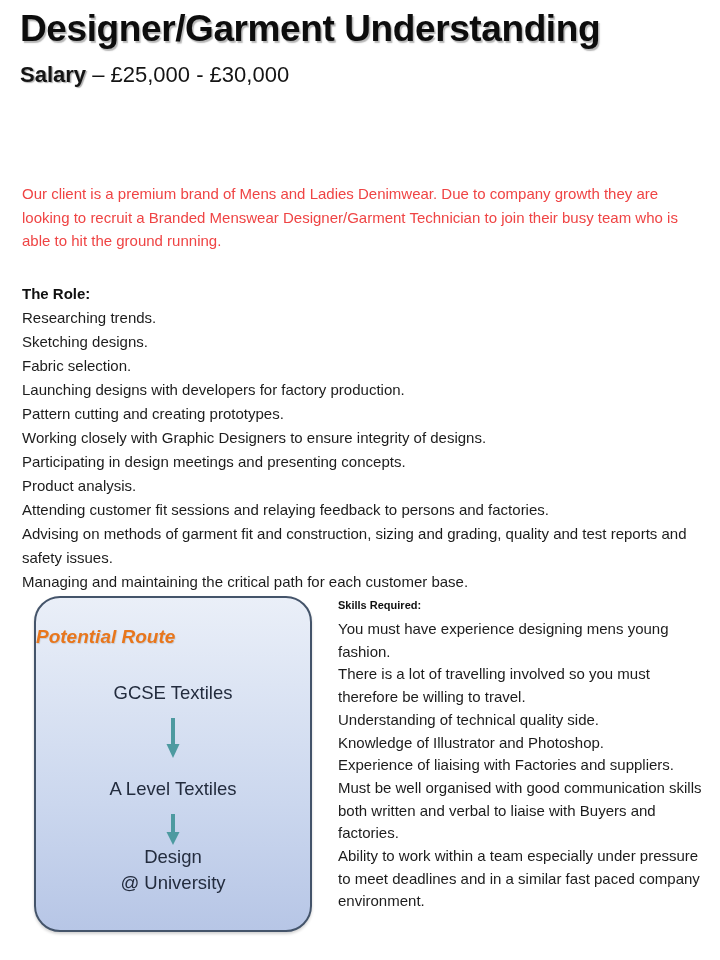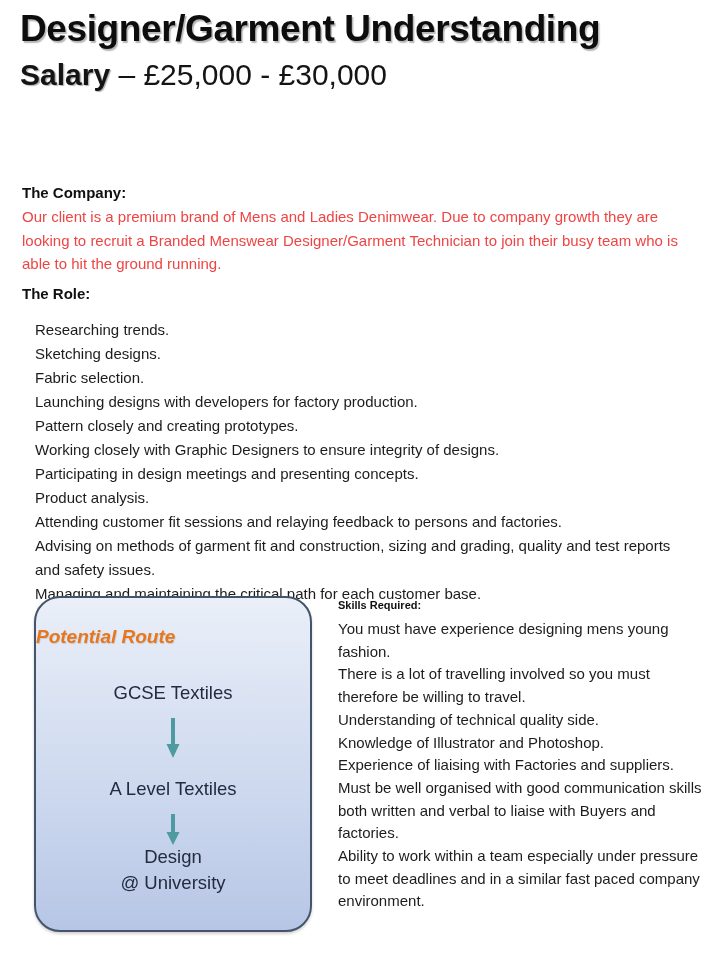--- a/index.html
+++ b/index.html
@@ -27,21 +27,21 @@
   .title-line {
     font-size: 37px;
     font-weight: bold;
     line-height: 53px;
     letter-spacing: -0.4px;
     color: #0d0d0d;
     text-shadow: 1.5px 1.5px 1.2px rgba(120,120,120,0.55);
     white-space: nowrap;
   }
   .salary-line {
-    font-size: 30px;
+    font-size: 22px;
     line-height: 36px;
     margin-top: 2px;
     color: #141414;
     white-space: nowrap;
   }
   .salary-label {
     font-weight: bold;
     text-shadow: 1.4px 1.4px 1.1px rgba(120,120,120,0.6);
   }
   .salary-value {
@@ -65,21 +65,21 @@
     margin: 0 0 1px 0;
   }
   .sec-para {
     font-size: 15px;
     line-height: 23.5px;
     color: #ef4444;
     margin: 0;
   }
   .role-list {
     list-style: none;
-    margin: 13px;
+    margin: 0;
     padding: 0;
   }
   .role-list li {
     font-size: 15px;
     line-height: 24px;
     color: #1c1c1c;
   }
 
   
   .route-box {
@@ -160,32 +160,31 @@
 <body>
 
 <div class="title-block">
   <div class="title-line">Designer/Garment Understanding</div>
   <div class="salary-line">
     <span class="salary-label">Salary</span><span class="salary-value"> – £25,000 - £30,000</span>
   </div>
 </div>
 
 <div class="section section-company">
-  <div class="sec-head">The Company:</div>
   <p class="sec-para">Our client is a premium brand of Mens and Ladies Denimwear. Due to company growth they are looking to recruit a Branded Menswear Designer/Garment Technician to join their busy team who is able to hit the ground running.</p>
 </div>
 
 <div class="section section-role">
   <div class="sec-head">The Role:</div>
   <ul class="role-list">
     <li>Researching trends.</li>
     <li>Sketching designs.</li>
     <li>Fabric selection.</li>
     <li>Launching designs with developers for factory production.</li>
-    <li>Pattern closely and creating prototypes.</li>
+    <li>Pattern cutting and creating prototypes.</li>
     <li>Working closely with Graphic Designers to ensure integrity of designs.</li>
     <li>Participating in design meetings and presenting concepts.</li>
     <li>Product analysis.</li>
     <li>Attending customer fit sessions and relaying feedback to persons and factories.</li>
     <li>Advising on methods of garment fit and construction, sizing and grading, quality and test reports and safety issues.</li>
     <li>Managing and maintaining the critical path for each customer base.</li>
   </ul>
 </div>
 
 <div class="route-box">

